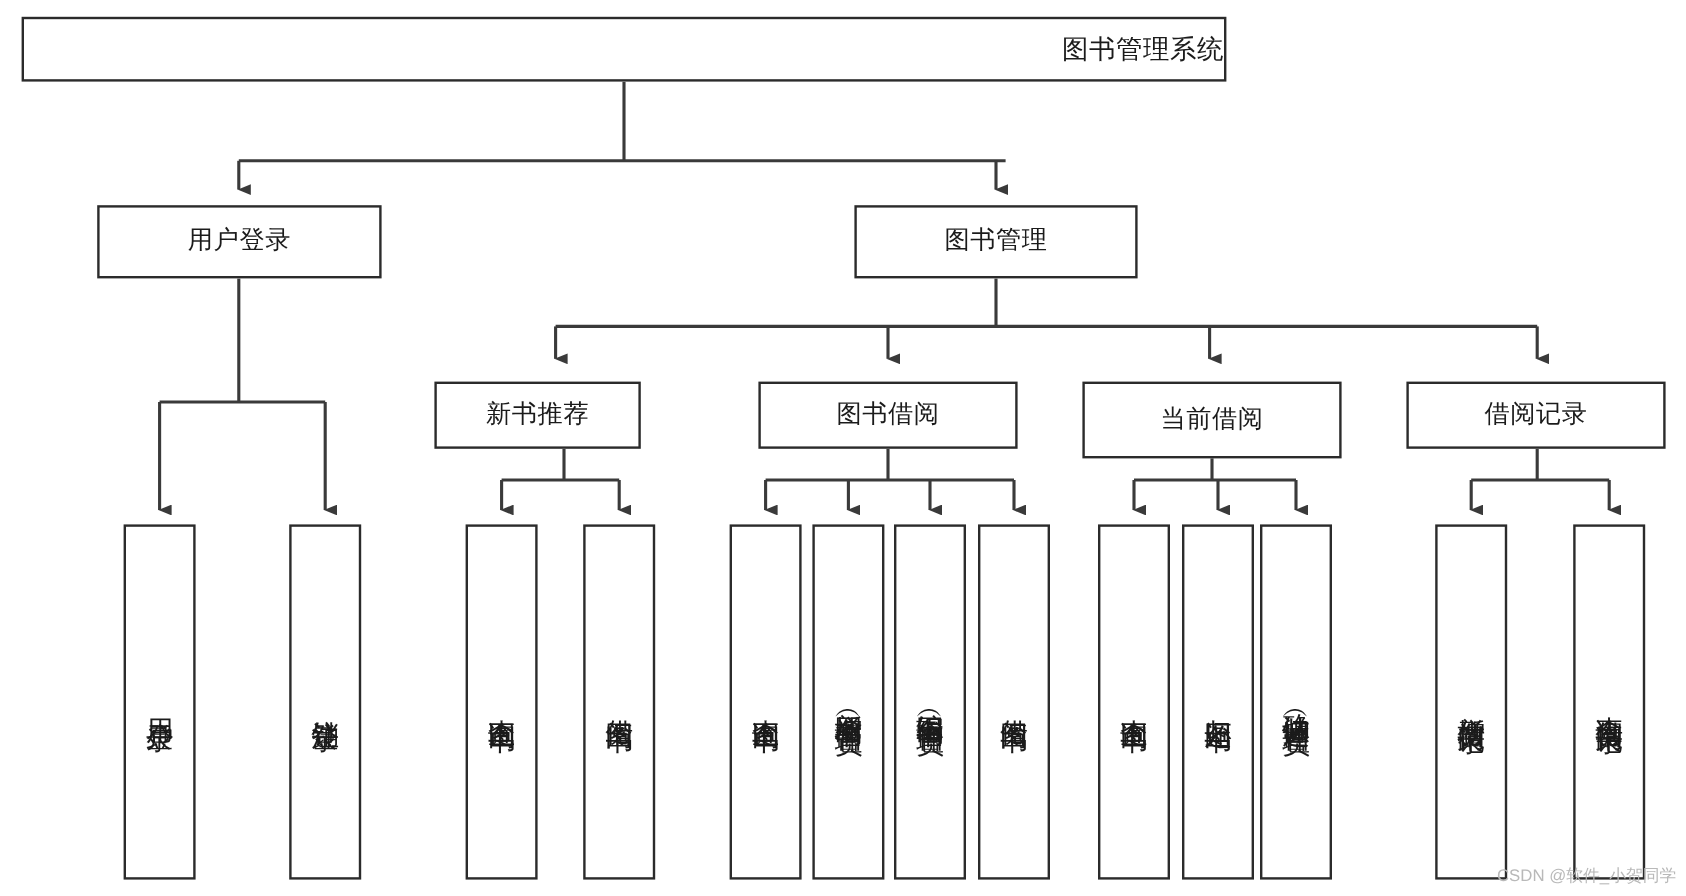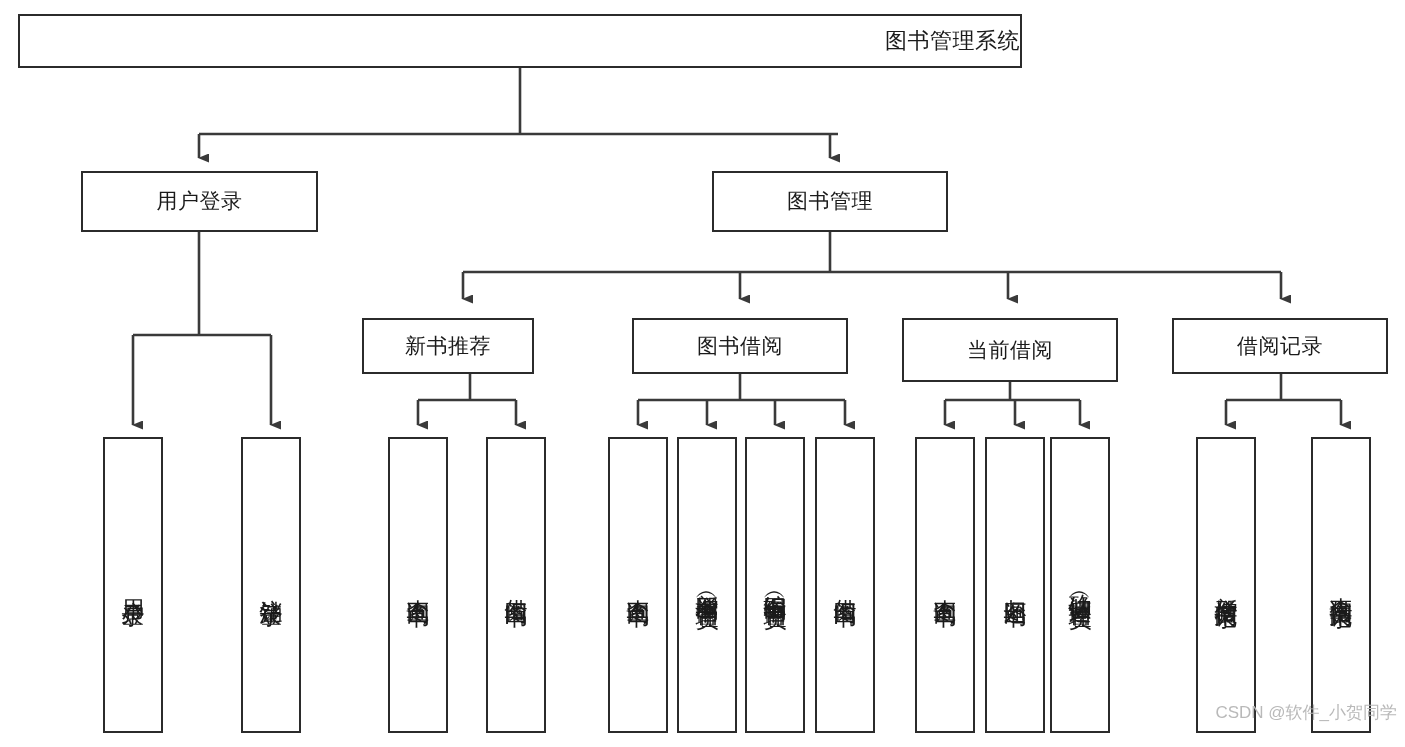--- a/index.html
+++ b/index.html
@@ -60,22 +60,22 @@
     text-orientation: upright;
     font-size: 23px;
     line-height: 1.18;
     letter-spacing: 2px;
     white-space: normal;
     max-height: 100%;
   }
   #watermark {
     position: absolute;
     right: 8px;
-    bottom: 23px;
-    font-size: 17px;
+    bottom: 8px;
+    font-size: 14px;
     color: #b9b9b9;
     white-space: nowrap;
     user-select: none;
   }
 </style>
 </head>
 <body>
 
 <div id="canvas">
 

